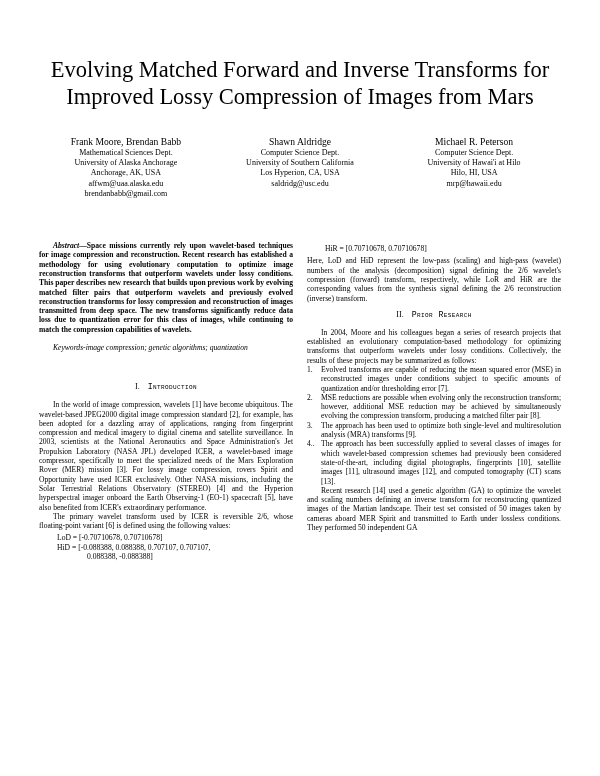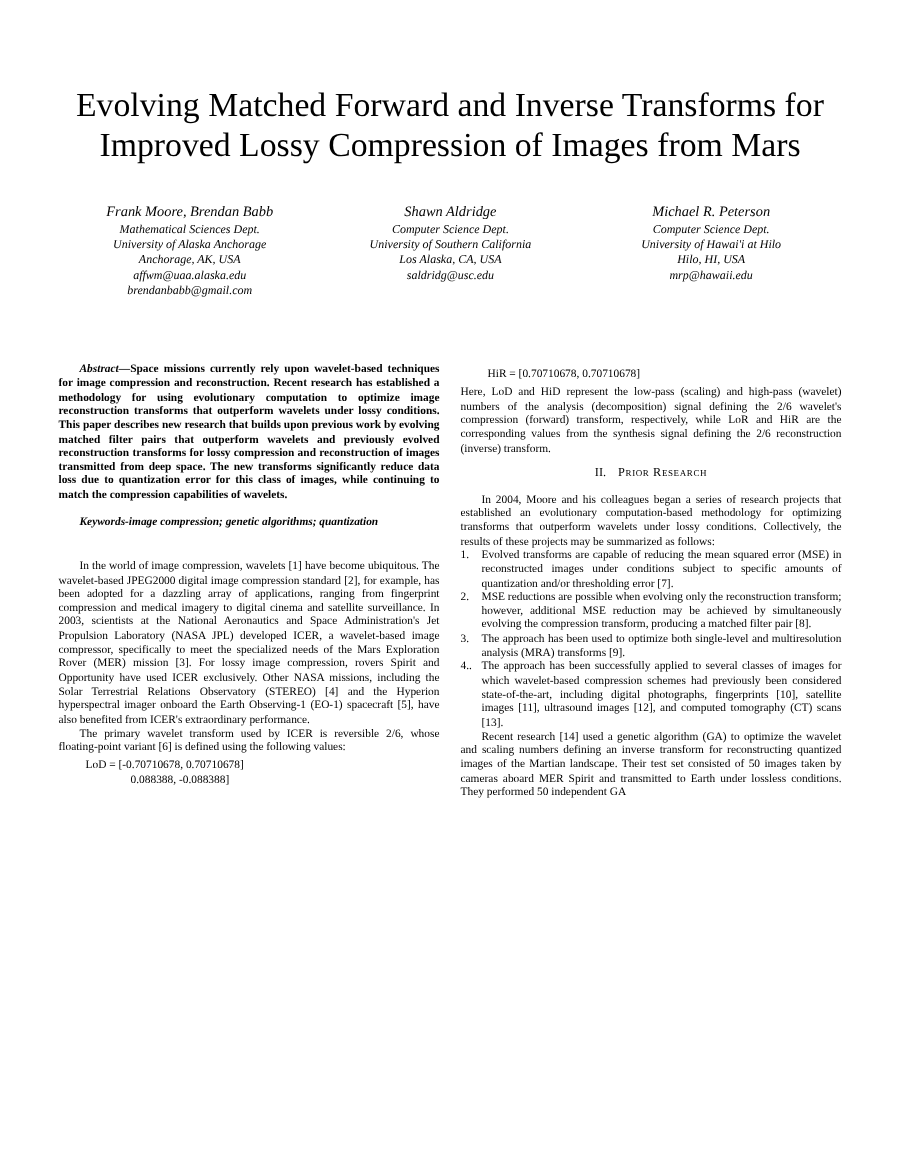--- a/index.html
+++ b/index.html
@@ -18,23 +18,22 @@
   }
   .title {
     font-size: 22.5px;
     line-height: 27px;
     font-weight: normal;
     text-align: center;
     margin: 0 6px 26px 6px;
   }
   .authors {
     display: flex;
-    justify-content: flex-end;
+    justify-content: space-between;
     margin: 0 0 42px 0;
-    font-style: italic;
   }
   .author {
     width: 33.3%;
     text-align: center;
     font-size: 8px;
     line-height: 10.2px;
   }
   .author .name {
     font-size: 9.6px;
     line-height: 12px;
@@ -44,29 +43,29 @@
     width: 254px;
     font-size: 7.6px;
     line-height: 9.3px;
     text-align: justify;
   }
   p { margin: 0; }
   .para { margin: 0; }
   .indent { text-indent: 14px; }
   .abstract { font-weight: bold; margin-bottom: 9px; text-indent: 14px; }
   .abstract .abs-label { font-style: italic; }
-  .keywords { font-weight: bold; font-style: italic; margin-bottom: 20px; text-indent: 14px; }
+  .keywords { font-weight: normal; font-style: italic; margin-bottom: 30px; text-indent: 14px; }
   .section-heading {
     text-align: center;
     font-weight: normal;
     font-size: 8.2px;
     line-height: 10px;
     margin: 7px 0 8px 0;
   }
-  .section-heading .sc { font-variant: small-caps; letter-spacing: 0.4px; }
+  .section-heading .sc { font-variant: small-caps; letter-spacing: 0.4px; font-family: Liberation Mono, monospace; }
   .section-heading .num { margin-right: 8px; }
   .eq-block { margin: 3px 0 3px 18px; text-align: left; }
   .eq-line { white-space: nowrap; }
   .eq-cont { margin-left: 30px; }
   .list { margin: 0; }
   .list-item { display: flex; }
   .list-item .marker { flex: 0 0 14px; }
   .list-item .text { flex: 1; text-align: justify; }
 </style>
 </head>
@@ -82,45 +81,47 @@
       <div>Mathematical Sciences Dept.</div>
       <div>University of Alaska Anchorage</div>
       <div>Anchorage, AK, USA</div>
       <div>affwm@uaa.alaska.edu</div>
       <div>brendanbabb@gmail.com</div>
     </div>
     <div class="author">
       <div class="name">Shawn Aldridge</div>
       <div>Computer Science Dept.</div>
       <div>University of Southern California</div>
-      <div>Los Alaska, CA, USA</div>
+      <div>Los Hyperion, CA, USA</div>
       <div>saldridg@usc.edu</div>
     </div>
     <div class="author">
       <div class="name">Michael R. Peterson</div>
       <div>Computer Science Dept.</div>
       <div>University of Hawai'i at Hilo</div>
       <div>Hilo, HI, USA</div>
       <div>mrp@hawaii.edu</div>
     </div>
   </div>
 
   <div class="columns">
 
     <div class="col">
       <p class="abstract"><span class="abs-label">Abstract—</span><span>Space missions currently rely upon wavelet-based techniques for image compression and reconstruction. Recent research has established a methodology for using evolutionary computation to optimize image reconstruction transforms that outperform wavelets under lossy conditions. This paper describes new research that builds upon previous work by evolving matched filter pairs that outperform wavelets and previously evolved reconstruction transforms for lossy compression and reconstruction of images transmitted from deep space. The new transforms significantly reduce data loss due to quantization error for this class of images, while continuing to match the compression capabilities of wavelets.</span></p>
 
       <p class="keywords"><span>Keywords-</span><span>image compression; genetic algorithms; quantization</span></p>
 
+      <h2 class="section-heading"><span class="num">I.</span><span class="sc">Introduction</span></h2>
 
       <p class="para indent">In the world of image compression, wavelets [1] have become ubiquitous. The wavelet-based JPEG2000 digital image compression standard [2], for example, has been adopted for a dazzling array of applications, ranging from fingerprint compression and medical imagery to digital cinema and satellite surveillance. In 2003, scientists at the National Aeronautics and Space Administration's Jet Propulsion Laboratory (NASA JPL) developed ICER, a wavelet-based image compressor, specifically to meet the specialized needs of the Mars Exploration Rover (MER) mission [3]. For lossy image compression, rovers Spirit and Opportunity have used ICER exclusively. Other NASA missions, including the Solar Terrestrial Relations Observatory (STEREO) [4] and the Hyperion hyperspectral imager onboard the Earth Observing-1 (EO-1) spacecraft [5], have also benefited from ICER's extraordinary performance.</p>
       <p class="para indent">The primary wavelet transform used by ICER is reversible 2/6, whose floating-point variant [6] is defined using the following values:</p>
 
       <div class="eq-block">
         <div class="eq-line">LoD = [-0.70710678, 0.70710678]</div>
+        <div class="eq-line">HiD = [-0.088388, 0.088388, 0.707107, 0.707107,</div>
         <div class="eq-line eq-cont">0.088388, -0.088388]</div>
       </div>
     </div>
 
     <div class="col">
       <div class="eq-block">
         <div class="eq-line">HiR = [0.70710678, 0.70710678]</div>
       </div>
 
       <p class="para">Here, LoD and HiD represent the low-pass (scaling) and high-pass (wavelet) numbers of the analysis (decomposition) signal defining the 2/6 wavelet's compression (forward) transform, respectively, while LoR and HiR are the corresponding values from the synthesis signal defining the 2/6 reconstruction (inverse) transform.</p>

